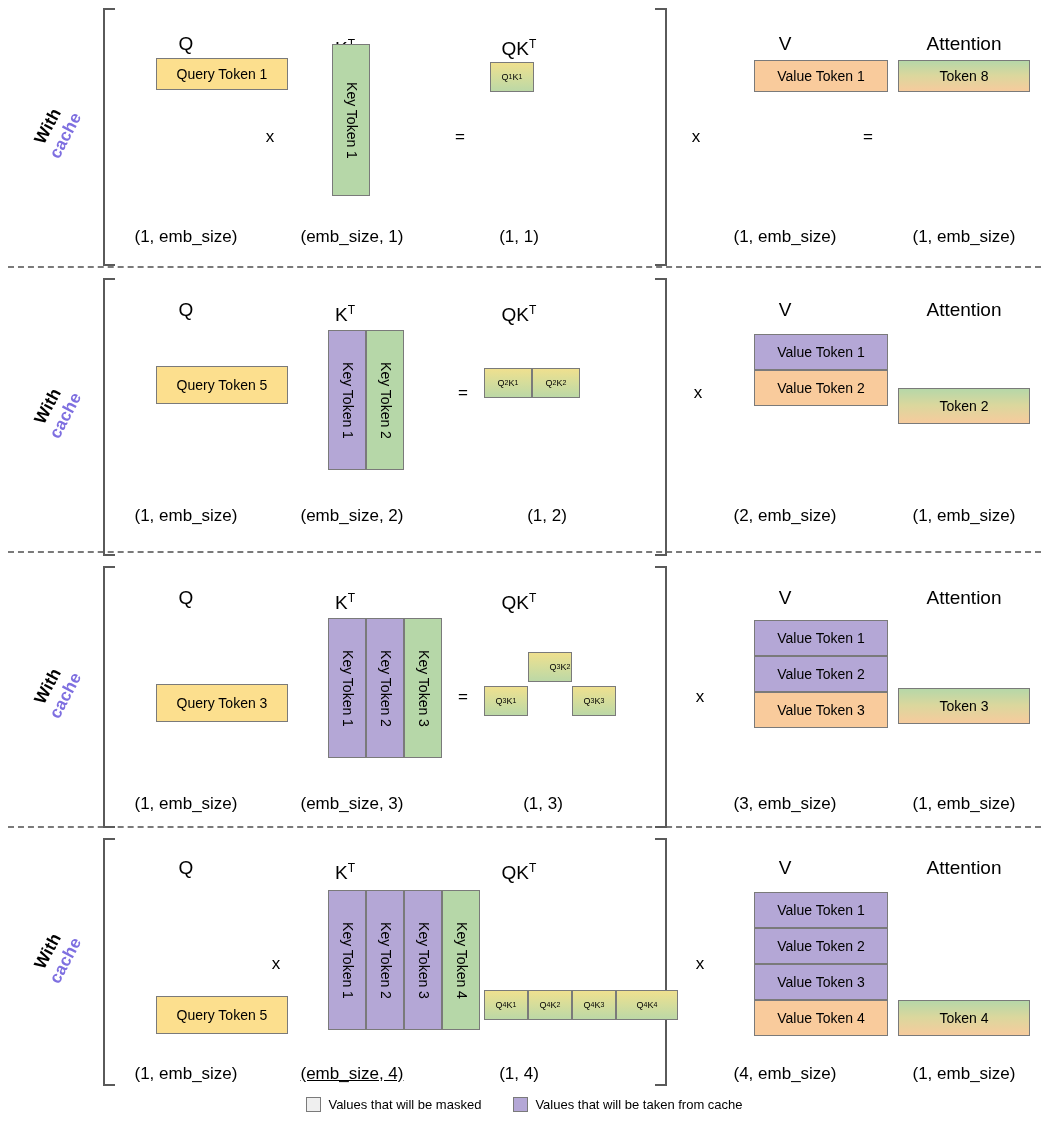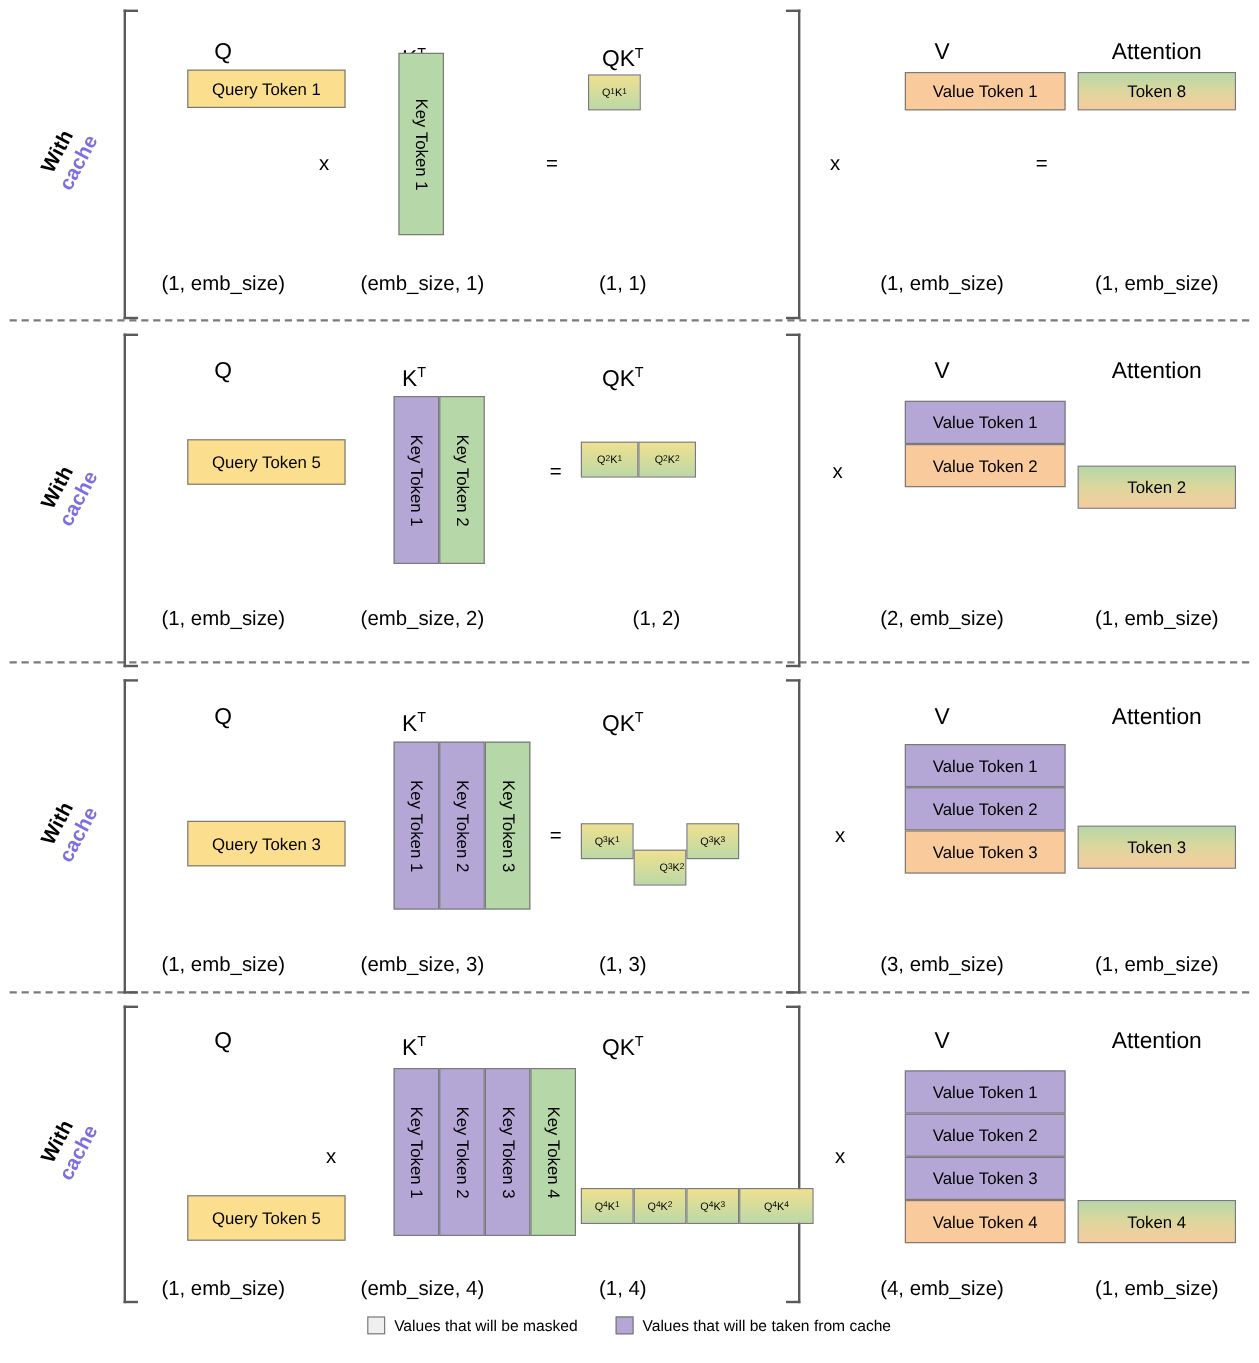--- a/index.html
+++ b/index.html
@@ -239,37 +239,37 @@
     <div class="box k-cached" style="left: 292px; top: 618px; width: 38px; height: 140px;">
       <span class="vrot">Key Token 1</span>
     </div>
     <div class="box k-cached" style="left: 330px; top: 618px; width: 38px; height: 140px;">
       <span class="vrot">Key Token 2</span>
     </div>
     <div class="box k-new" style="left: 368px; top: 618px; width: 38px; height: 140px;">
       <span class="vrot">Key Token 3</span>
     </div>
     <div class="qk-cell" style="left: 484px; top: 686px; width: 44px; height: 30px;">Q<sub>3</sub>K<sub>1</sub></div>
-    <div class="qk-cell" style="left: 528px; top: 708px; width: 44px; height: 30px; padding-left: 20px;">Q<sub>3</sub>K<sub>2</sub></div>
+    <div class="qk-cell" style="left: 528px; top: 652px; width: 44px; height: 30px; padding-left: 20px;">Q<sub>3</sub>K<sub>2</sub></div>
     <div class="qk-cell" style="left: 572px; top: 686px; width: 44px; height: 30px;">Q<sub>3</sub>K<sub>3</sub></div>
     <div class="box v-cached" style="left: 718px; top: 620px; width: 134px; height: 36px;">
       <span>Value Token 1</span>
     </div>
     <div class="box v-cached" style="left: 718px; top: 656px; width: 134px; height: 36px;">
       <span>Value Token 2</span>
     </div>
     <div class="box v-new" style="left: 718px; top: 692px; width: 134px; height: 36px;">
       <span>Value Token 3</span>
     </div>
     <div class="att-box" style="left: 898px; top: 688px; width: 132px; height: 36px;">
       <span>Token 3</span>
     </div>
     <div class="shape-cap" style="left: 110px; top: 795px; width: 152px;">(1, emb_size)</div>
     <div class="shape-cap" style="left: 272px; top: 795px; width: 160px;">(emb_size, 3)</div>
-    <div class="shape-cap" style="left: 444px; top: 795px; width: 150px;">(1, 3)</div>
+    <div class="shape-cap" style="left: 468px; top: 795px; width: 150px;">(1, 3)</div>
     <div class="shape-cap" style="left: 708px; top: 795px; width: 154px;">(3, emb_size)</div>
     <div class="shape-cap" style="left: 888px; top: 795px; width: 152px;">(1, emb_size)</div>
     <div class="bracket left" style="left: 103px; top: 838px; height: 248px;"></div>
     <div class="bracket right" style="left: 655px; top: 838px; height: 248px;"></div>
     <div class="stage-label" style="left: 22px; top: 936px; width: 70px; text-align: center;"><span class="w1">With</span><br><span class="w2">cache</span></div>
     <div class="col-head" style="left: 120px; top: 858px; width: 132px;">Q</div>
     <div class="col-head" style="left: 270px; top: 858px; width: 150px;">K<sup>T</sup></div>
     <div class="col-head" style="left: 444px; top: 858px; width: 150px;">QK<sup>T</sup></div>
     <div class="col-head" style="left: 718px; top: 858px; width: 134px;">V</div>
     <div class="col-head" style="left: 898px; top: 858px; width: 132px;">Attention</div>
@@ -305,21 +305,21 @@
     <div class="box v-cached" style="left: 718px; top: 964px; width: 134px; height: 36px;">
       <span>Value Token 3</span>
     </div>
     <div class="box v-new" style="left: 718px; top: 1000px; width: 134px; height: 36px;">
       <span>Value Token 4</span>
     </div>
     <div class="att-box" style="left: 898px; top: 1000px; width: 132px; height: 36px;">
       <span>Token 4</span>
     </div>
     <div class="shape-cap" style="left: 110px; top: 1065px; width: 152px;">(1, emb_size)</div>
-    <div class="shape-cap" style="left: 272px; top: 1065px; width: 160px;">(emb_size, 4)</div>
+    <div class="shape-cap" style="left: 272px; top: 1065px; width: 160px; text-decoration: underline;">(emb_size, 4)</div>
     <div class="shape-cap" style="left: 444px; top: 1065px; width: 150px;">(1, 4)</div>
     <div class="shape-cap" style="left: 708px; top: 1065px; width: 154px;">(4, emb_size)</div>
     <div class="shape-cap" style="left: 888px; top: 1065px; width: 152px;">(1, emb_size)</div>
   </div>
 
 <div class="legend">
   <div class="legend-item">
     <span class="legend-sw sw-masked"></span>
     <span>Values that will be masked</span>
   </div>

